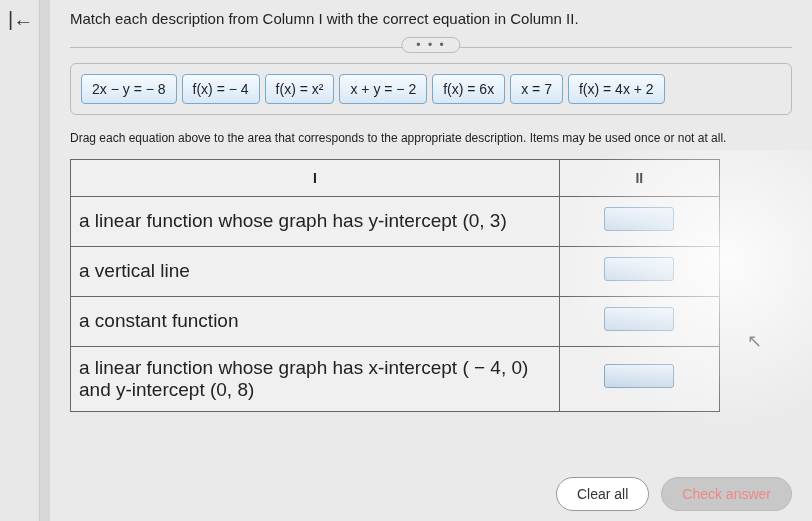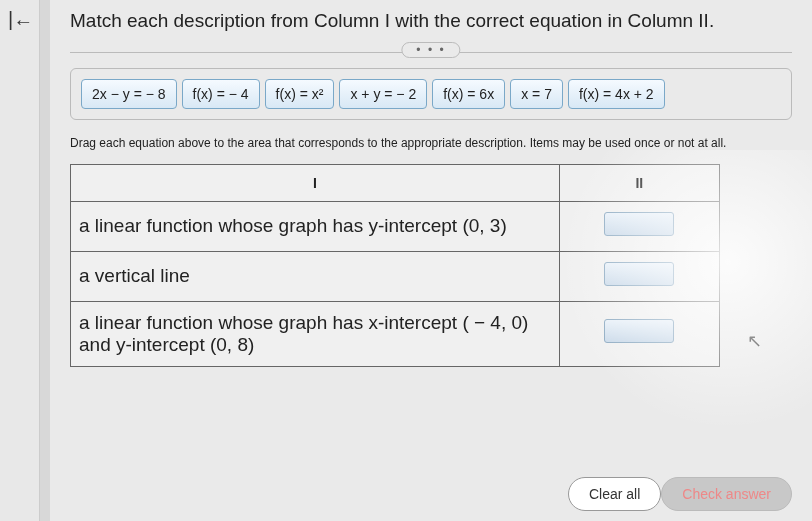--- a/index.html
+++ b/index.html
@@ -1,31 +1,31 @@
 <!DOCTYPE html>
 <html><head>
   <meta charset="utf-8">
   <style>
     * { margin: 0; padding: 0; box-sizing: border-box; }
     body { font-family: Arial, sans-serif; background: #d8d8d8; width: 812px; height: 521px; position: relative; overflow: hidden; }
     .left-bar { position: absolute; left: 0; top: 0; width: 40px; height: 100%; background: #e8e8e8; border-right: 1px solid #ccc; }
     .nav-icon { position: absolute; top: 8px; left: 8px; font-size: 20px; color: #333; cursor: pointer; }
     .content { position: absolute; left: 50px; top: 0; right: 0; height: 100%; background: #eaeaea; padding: 10px 20px; }
-    .question-text { font-size: 19px; color: #222; margin-bottom: 20px; }
+    .question-text { font-size: 15px; color: #222; margin-bottom: 20px; }
     .separator { border: none; border-top: 1px solid #bbb; margin: 15px 0; position: relative; }
     .ellipsis-badge { position: absolute; left: 50%; transform: translateX(-50%); top: -10px; background: #eaeaea; border: 1px solid #bbb; border-radius: 12px; padding: 0 14px; font-size: 12px; color: #666; letter-spacing: 2px; }
     .tiles-container { border: 1px solid #bbb; border-radius: 6px; padding: 10px; margin-bottom: 15px; display: flex; flex-wrap: wrap; gap: 5px; align-items: center; text-align: right; }
     .tile { background: linear-gradient(#f5faff, #d8e8f5); border: 1px solid #7aa8c8; border-radius: 4px; padding: 6px 10px; font-size: 14px; color: #222; cursor: move; white-space: nowrap; }
     .instructions { font-size: 12px; color: #222; margin-bottom: 12px; line-height: 1.4; }
     .match-table { width: 90%; border-collapse: collapse; background: #f0f0f0; }
     .match-table th, .match-table td { border: 1px solid #666; padding: 10px 8px; font-size: 19px; color: #222; text-align: left; font-weight: normal; }
     .match-table th { text-align: center; font-weight: bold; font-size: 14px; }
     .match-table td.col2 { width: 160px; text-align: center; }
     .drop-zone { display: inline-block; width: 70px; height: 24px; background: linear-gradient(#e8f0f8, #c8d8e8); border: 1px solid #8aa8c0; border-radius: 3px; }
-    .bottom-bar { position: absolute; bottom: 10px; right: 20px; display: flex; align-items: flex-start; }
+    .bottom-bar { position: absolute; bottom: 10px; right: 20px; display: flex; gap: 12px; align-items: flex-start; }
     .btn { border-radius: 18px; padding: 8px 20px; font-size: 14px; cursor: pointer; border: 1px solid #999; }
     .btn-clear { background: #fff; color: #333; }
     .btn-check { background: #c8c8c8; color: #e88; border: 1px solid #bbb; }
     .cursor-overlay { position: absolute; right: 50px; top: 330px; font-size: 18px; color: #333; pointer-events: none; }
     .glare { position: absolute; right: 0; top: 150px; width: 280px; height: 280px; background: radial-gradient(circle at 70% 40%, rgba(255,255,255,0.85), rgba(255,255,255,0) 65%); pointer-events: none; }
   </style>
 </head>
 <body>
 
 <div class="left-bar">
@@ -60,20 +60,24 @@
     </tr>
     <tr>
       <td>a linear function whose graph has y-intercept (0, 3)</td>
       <td class="col2"><span class="drop-zone"></span></td>
     </tr>
     <tr>
       <td>a vertical line</td>
       <td class="col2"><span class="drop-zone"></span></td>
     </tr>
     <tr>
+      <td>a constant function</td>
+      <td class="col2"><span class="drop-zone"></span></td>
+    </tr>
+    <tr>
       <td>a linear function whose graph has x-intercept ( − 4, 0) and y-intercept (0, 8)</td>
       <td class="col2"><span class="drop-zone"></span></td>
     </tr>
   </tbody>
     </table>
 
   <div class="bottom-bar">
     <button class="btn btn-clear">Clear all</button>
     <button class="btn btn-check">Check answer</button>
   </div>

